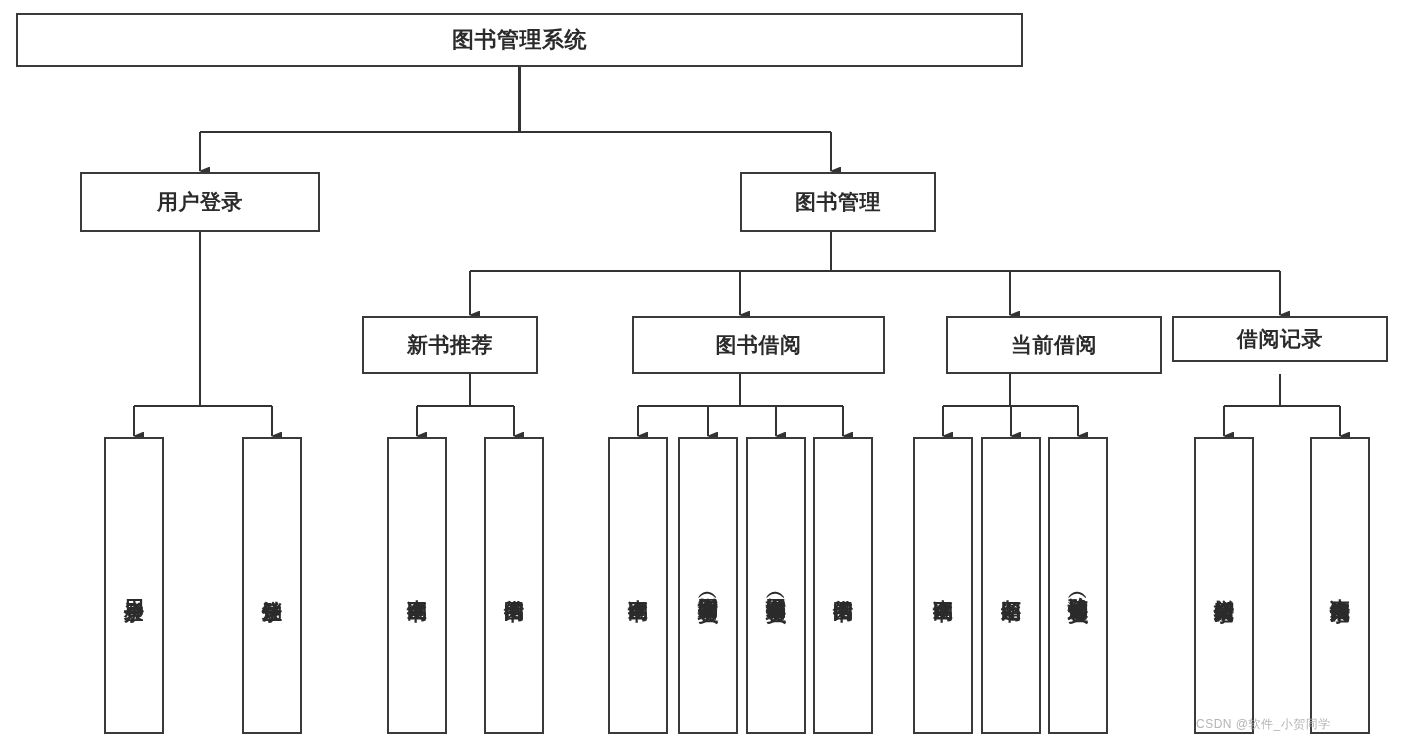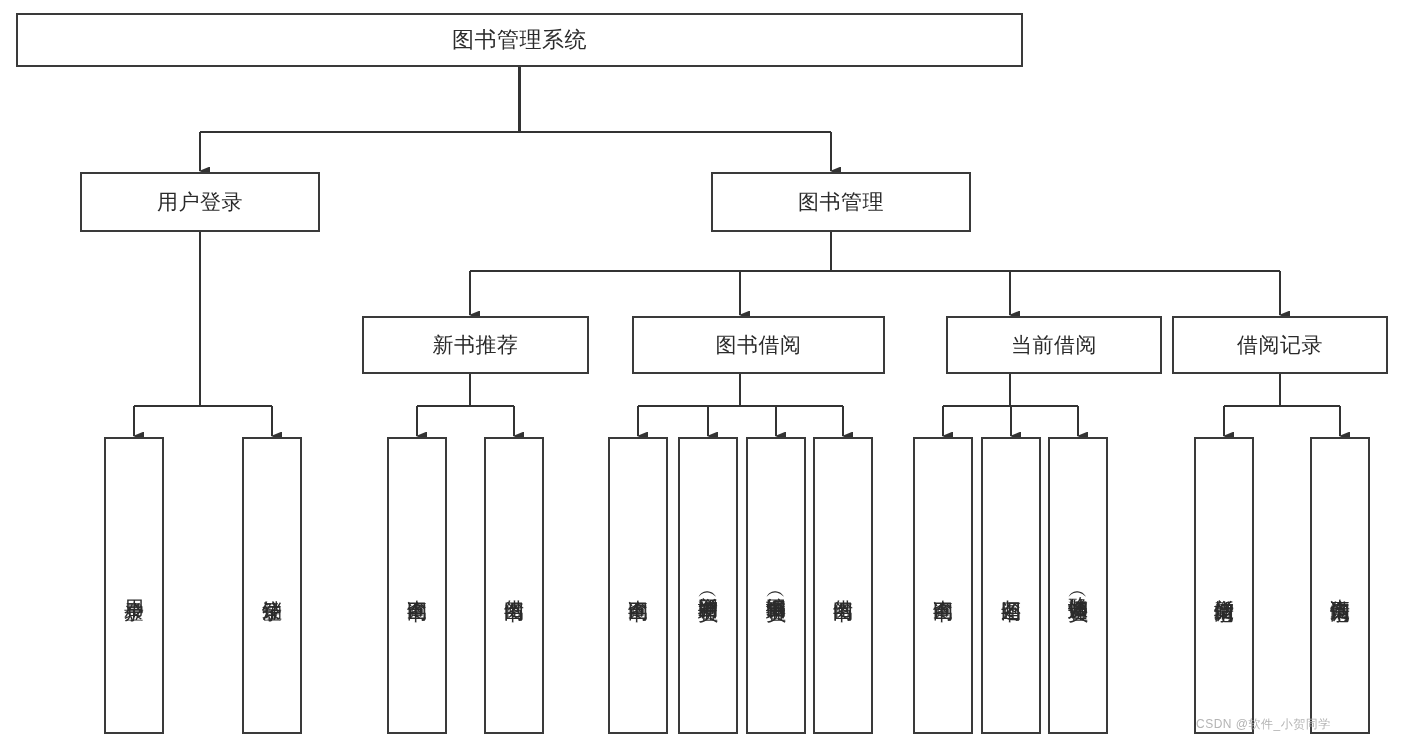--- a/index.html
+++ b/index.html
@@ -34,20 +34,21 @@
     display: flex;
     align-items: center;
     justify-content: center;
     color: #2b2b2b;
   }
   .node .node-label {
     display: block;
     text-align: center;
     line-height: 1.18;
     white-space: pre-line;
+    font-weight: bold;
   }
   .node.horizontal .node-label {
     writing-mode: horizontal-tb;
     font-size: 21px;
     letter-spacing: 0.5px;
   }
   .node.vertical {
     align-items: center;
     justify-content: center;
   }
@@ -118,33 +119,33 @@
       </g>
   </svg>
 
   <div id="node-layer">
       <div class="node horizontal root" style="left: 16px; top: 13px; width: 1007px; height: 54px;">
         <span class="node-label">图书管理系统</span>
       </div>
       <div class="node horizontal" style="left: 80px; top: 172px; width: 240px; height: 60px;">
         <span class="node-label">用户登录</span>
       </div>
-      <div class="node horizontal" style="left: 711px; top: 172px; width: 260px; height: 60px;">
+      <div class="node horizontal" style="left: 740px; top: 172px; width: 196px; height: 60px;">
         <span class="node-label">图书管理</span>
       </div>
-      <div class="node horizontal" style="left: 362px; top: 316px; width: 227px; height: 58px;">
+      <div class="node horizontal" style="left: 362px; top: 316px; width: 176px; height: 58px;">
         <span class="node-label">新书推荐</span>
       </div>
       <div class="node horizontal" style="left: 632px; top: 316px; width: 253px; height: 58px;">
         <span class="node-label">图书借阅</span>
       </div>
       <div class="node horizontal" style="left: 902px; top: 316px; width: 216px; height: 58px; margin-left: 44px;">
         <span class="node-label">当前借阅</span>
       </div>
-      <div class="node horizontal" style="left: 1172px; top: 316px; width: 216px; height: 58px;">
+      <div class="node horizontal" style="left: 1172px; top: 316px; width: 216px; height: 46px;">
         <span class="node-label">借阅记录</span>
       </div>
       <div class="node vertical" style="left: 104px; top: 437px; width: 60px; height: 297px;">
         <span class="node-label">用户登录</span>
       </div>
       <div class="node vertical" style="left: 242px; top: 437px; width: 60px; height: 297px;">
         <span class="node-label">注销登录</span>
       </div>
       <div class="node vertical" style="left: 387px; top: 437px; width: 60px; height: 297px;">
         <span class="node-label">查询图书</span>

